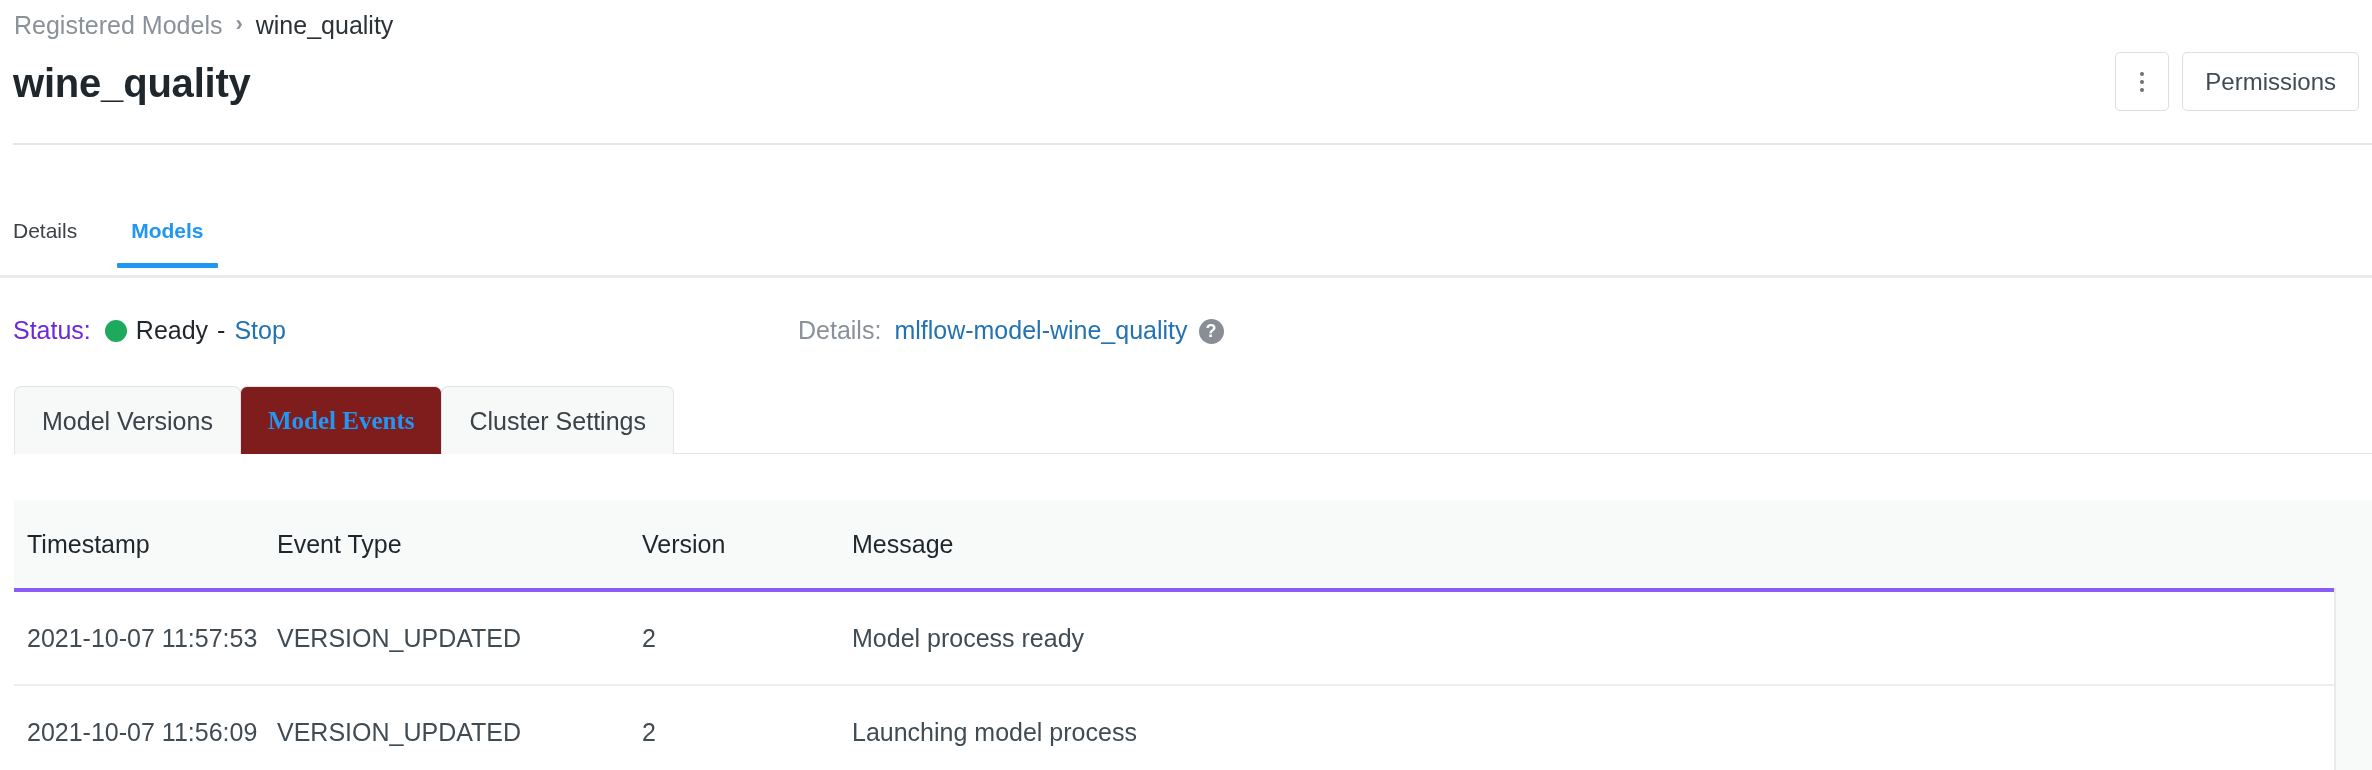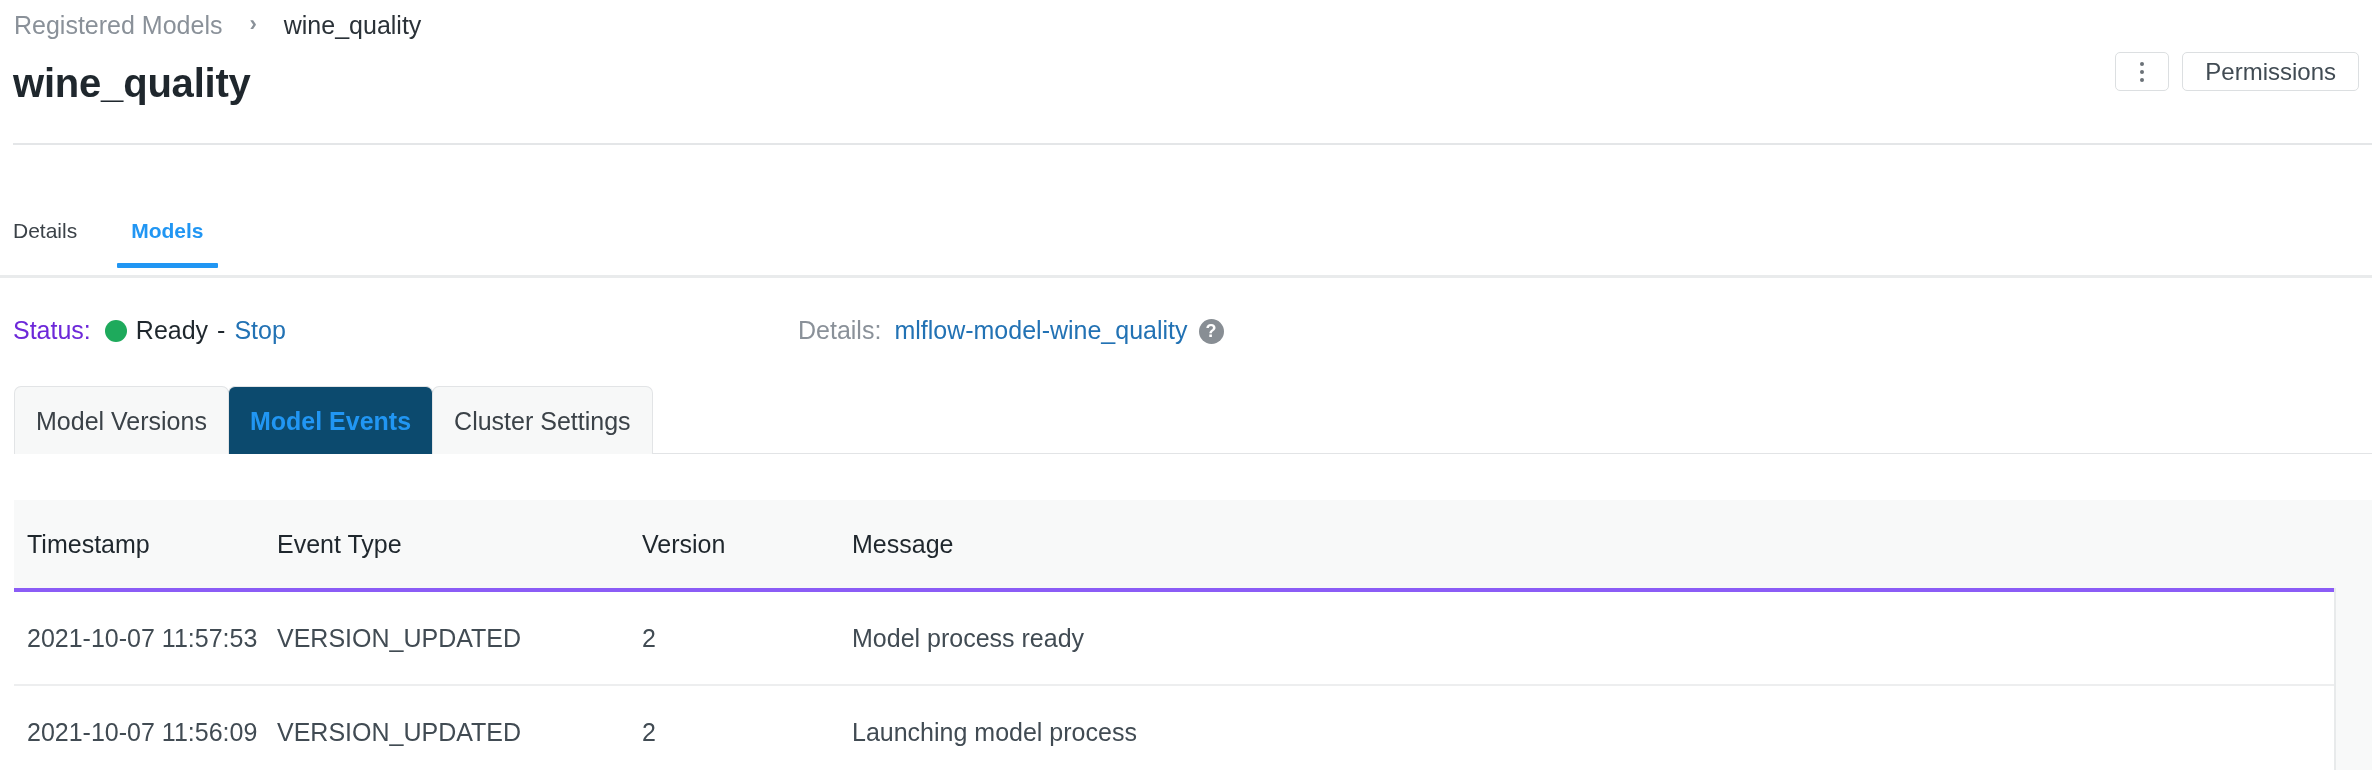--- a/index.html
+++ b/index.html
@@ -20,21 +20,20 @@
   
   .breadcrumb {
     position: absolute;
     left: 14px;
     top: 8px;
     height: 34px;
     display: flex;
     align-items: center;
     font-size: 25px;
     line-height: 34px;
-    gap: 14px;
   }
   .crumb-root {
     color: #8a9199;
     white-space: nowrap;
   }
   .crumb-sep {
     color: #8a9199;
     margin: 0 13px;
     font-size: 22px;
     font-weight: 600;
@@ -68,21 +67,21 @@
   .title-actions {
     position: absolute;
     right: 13px;
     top: 0;
     display: flex;
     align-items: center;
     gap: 13px;
   }
   .btn {
     box-sizing: border-box;
-    height: 39px;
+    height: 59px;
     border: 1px solid #dcdfe1;
     border-radius: 5px;
     background: #ffffff;
     color: #414b53;
     font-family: "Liberation Sans", sans-serif;
     font-size: 24px;
     line-height: 49px;
     padding: 0 22px;
     cursor: pointer;
     white-space: nowrap;
@@ -221,40 +220,41 @@
     position: absolute;
     left: 14px;
     top: 386px;
     display: flex;
     align-items: flex-end;
     height: 68px;
   }
   .subtab {
     box-sizing: border-box;
     height: 68px;
-    padding: 0 21px;
+    padding: 0 27px;
     display: flex;
     align-items: center;
     font-size: 25px;
     line-height: 66px;
     color: #3b4248;
     background: #f7f8f8;
     border: 1px solid #e2e4e6;
     border-bottom: none;
     border-radius: 7px 7px 0 0;
     cursor: pointer;
     white-space: nowrap;
     margin-right: -1px;
     position: relative;
   }
   .subtab.active {
-    background: #0c4a6e;
+    background: #7f1d1d;
     color: #2196f3;
     font-weight: bold;
     z-index: 2;
+    font-family: Liberation Serif, serif;
   }
   .subtabs-rule {
     position: absolute;
     left: 14px;
     right: 0;
     top: 453px;
     height: 1px;
     background: #e2e4e6;
   }
 

